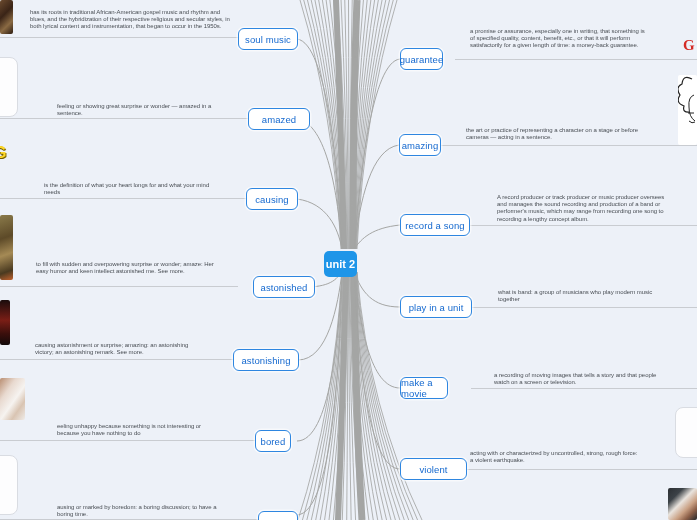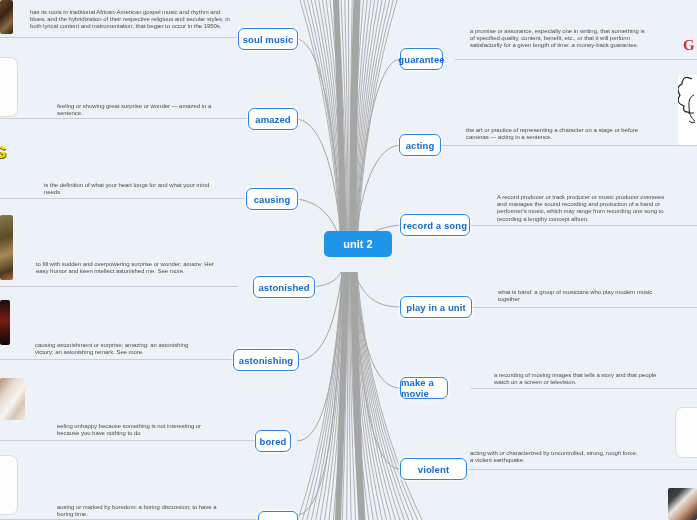--- a/index.html
+++ b/index.html
@@ -10,21 +10,21 @@
   html,body{width:697px;height:520px;overflow:hidden}
   body{position:relative;background:var(--bg);font-family:"Liberation Sans",sans-serif}
   #connector-svg{position:absolute;left:0;top:0;z-index:1}
   .branch-line{stroke:var(--branchline);stroke-width:1}
   .curve{stroke:var(--curve);stroke-width:1;fill:none}
   .trunk{stroke:#9b9c9a;fill:none;opacity:.9}
   .fanline{stroke:var(--curve);stroke-width:1;fill:none;opacity:.85}
   .node{
     position:absolute;z-index:3;background:#fff;border:1.6px solid var(--accent);
     border-radius:6px;display:flex;align-items:center;justify-content:center;
-    color:var(--accent-text);font-weight:bold;font-size:9.5px;letter-spacing:.1px;
+    color:var(--accent-text);font-weight:normal;font-size:9.5px;letter-spacing:.1px;
     height:22px;box-shadow:0 0 0 1.5px rgba(255,255,255,.6);cursor:pointer;
   }
   .center-node{
     position:absolute;z-index:4;background:var(--center-fill);border-radius:5px;
     color:#fff;font-weight:bold;font-size:11px;display:flex;align-items:center;
     justify-content:center;cursor:pointer;
   }
   .def{
     position:absolute;z-index:2;font-size:6px;line-height:7.2px;color:var(--deftext);
     letter-spacing:-.05px;cursor:default;
@@ -134,32 +134,32 @@
       <path d="M 353.7857142857143 272 Q 361.2814285714286 408.4 395.42857142857144 520" class="fanline"></path>
       <path d="M 354.32142857142856 272 Q 362.5178571428571 408.4 399.8571428571429 520" class="fanline"></path>
       <path d="M 354.85714285714283 272 Q 363.7542857142857 408.4 404.2857142857143 520" class="fanline"></path>
       <path d="M 355.39285714285717 272 Q 364.9907142857143 408.4 408.7142857142857 520" class="fanline"></path>
       <path d="M 355.92857142857144 272 Q 366.22714285714284 408.4 413.1428571428571 520" class="fanline"></path>
       <path d="M 356.4642857142857 272 Q 367.4635714285714 408.4 417.57142857142856 520" class="fanline"></path>
       <path d="M 357 272 Q 368.7 408.4 422 520" class="fanline"></path>
     </g>
 </svg>
 
-<div class="center-node" style="left:324px;top:231px;width:68px;height:26px">unit 2</div>
+<div class="center-node" style="left:324px;top:251px;width:33px;height:26px">unit 2</div>
 
 <div class="node" style="left:238px;top:28px;width:60px">soul music</div>
-<div class="node" style="left:248px;top:108px;width:50px">amazed</div>
+<div class="node" style="left:248px;top:108px;width:62px">amazed</div>
 <div class="node" style="left:246px;top:188px;width:52px">causing</div>
 <div class="node" style="left:253px;top:276px;width:62px">astonished</div>
 <div class="node" style="left:233px;top:349px;width:66px">astonishing</div>
 <div class="node" style="left:255px;top:430px;width:36px">bored</div>
 <div class="node" style="left:258px;top:511px;width:40px"></div>
 
 <div class="node" style="left:400px;top:48px;width:43px">guarantee</div>
-<div class="node" style="left:399px;top:134px;width:42px">acting</div>
+<div class="node" style="left:399px;top:134px;width:42px">amazing</div>
 <div class="node" style="left:400px;top:214px;width:70px">record a song</div>
 <div class="node" style="left:400px;top:296px;width:72px">play in a unit</div>
 <div class="node" style="left:400px;top:377px;width:48px">make a movie</div>
 <div class="node" style="left:400px;top:458px;width:67px">violent</div>
 
 <div class="def" style="left:30px;top:9px;width:200px">has its roots in traditional African-American gospel music and rhythm and blues, and the hybridization of their respective religious and secular styles, in both lyrical content and instrumentation, that began to occur in the 1950s.</div>
 <div class="def" style="left:57px;top:103px;width:160px">feeling or showing great surprise or wonder — amazed in a sentence.</div>
 <div class="def" style="left:44px;top:182px;width:172px">is the definition of what your heart longs for and what your mind needs</div>
 <div class="def" style="left:36px;top:261px;width:180px">to fill with sudden and overpowering surprise or wonder; amaze: Her easy humor and keen intellect astonished me. See more.</div>
 <div class="def" style="left:35px;top:342px;width:168px">causing astonishment or surprise; amazing: an astonishing victory; an astonishing remark. See more.</div>

